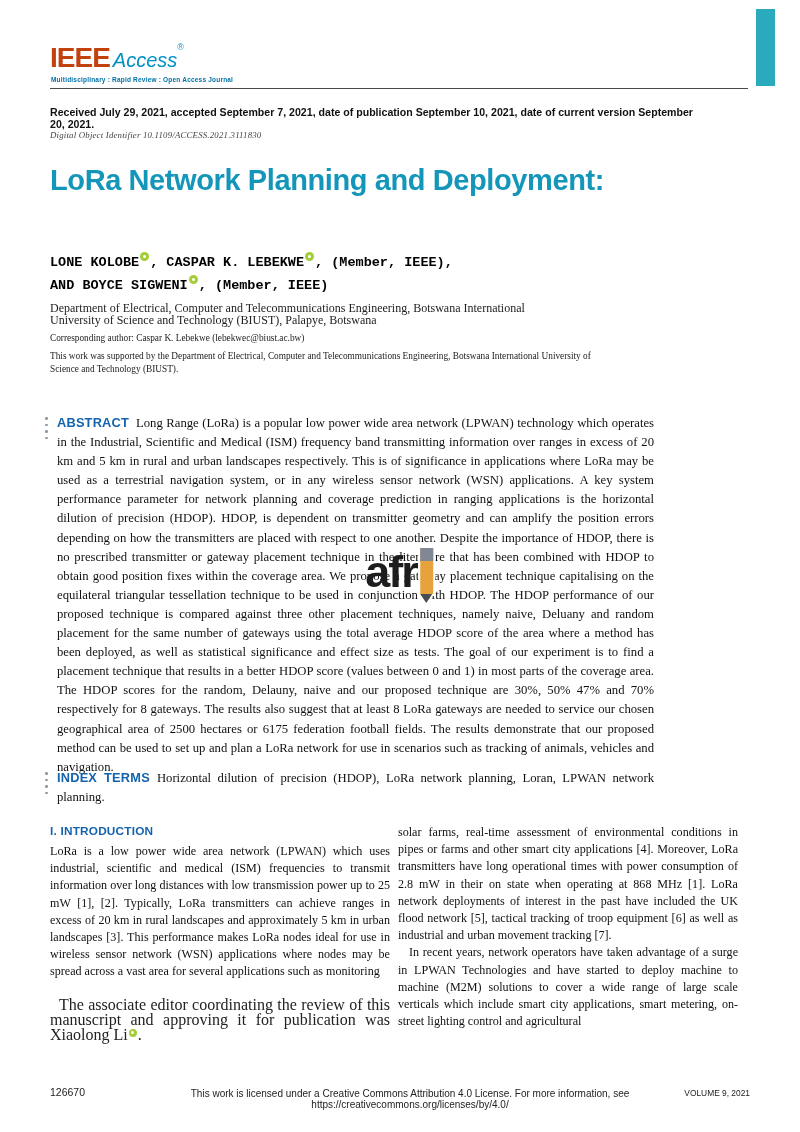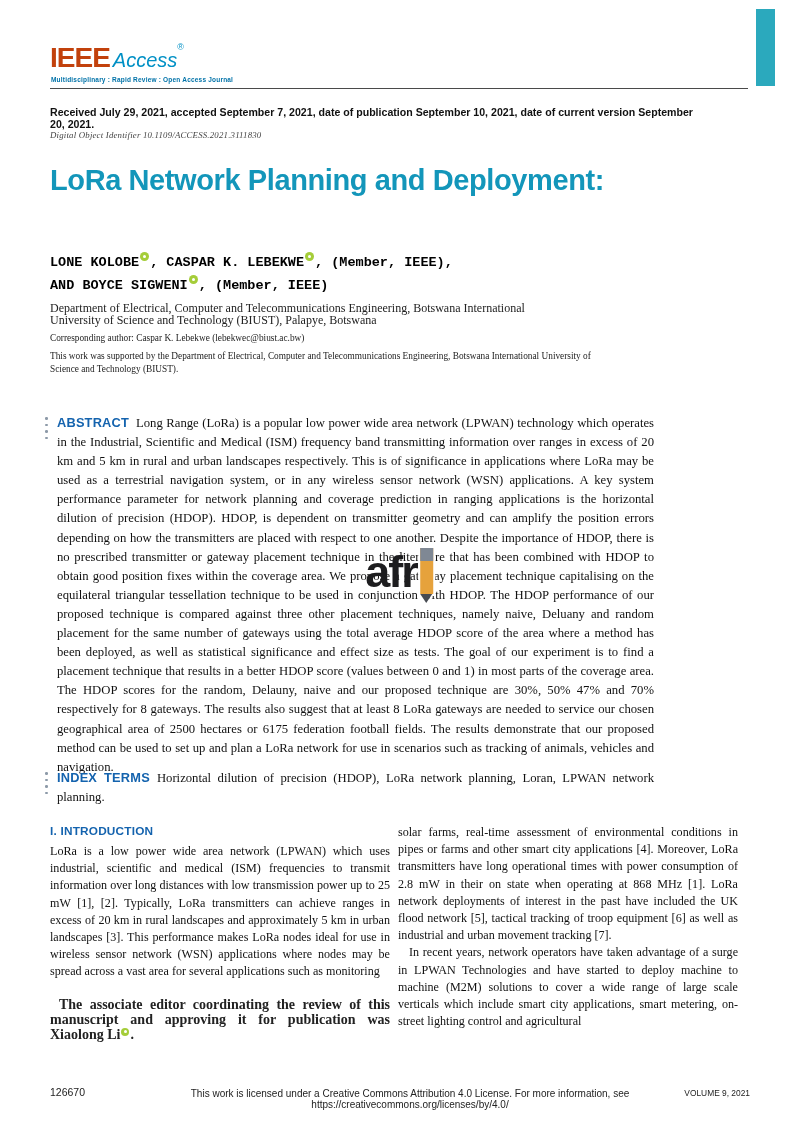--- a/index.html
+++ b/index.html
@@ -44,21 +44,21 @@
             font-size:12.8px;letter-spacing:.2px;margin-right:7px;}
   .indexterms{left:57px;top:768px;width:597px;text-align:justify;font-size:12.7px;line-height:19.1px;color:#111;}
 
   
   .columns{left:50px;top:824px;width:700px;display:flex;gap:8px;}
   .col{width:340px;}
   .col h2{margin:0 0 5px 0;font-family:"Liberation Sans",sans-serif;font-weight:800;
           font-size:11.8px;color:#1463ae;letter-spacing:.2px;}
   .col p{margin:0;text-align:justify;font-size:12.1px;line-height:17.2px;color:#111;}
   .col p.indent{text-indent:11px;}
-  .footnote{margin-top:16px;font-size:14px;line-height:15px;color:#222;text-align:justify;text-indent:9px;font-weight:bold;}
+  .footnote{margin-top:16px;font-size:16px;line-height:15px;color:#222;text-align:justify;text-indent:9px;}
   .footnote .orcid{width:8px;height:8px;top:-3px;}
   .footnote .orcid::after{left:2.5px;top:2.5px;}
 
   
   .watermark{left:50%;top:548px;transform:translateX(-50%);display:flex;align-items:center;
              font-family:"Liberation Sans",sans-serif;font-weight:800;font-size:45px;
              letter-spacing:-2px;color:#1d1d1f;line-height:1;}
   .pencil{display:inline-block;width:13px;height:46px;margin:0 2px 1px 3px;position:relative;
           box-shadow:0 0 0 2px #ffffff;background:#e6a23c;}
   .pencil .cap{position:absolute;top:0;left:0;width:13px;height:13px;background:#7f8894;}

